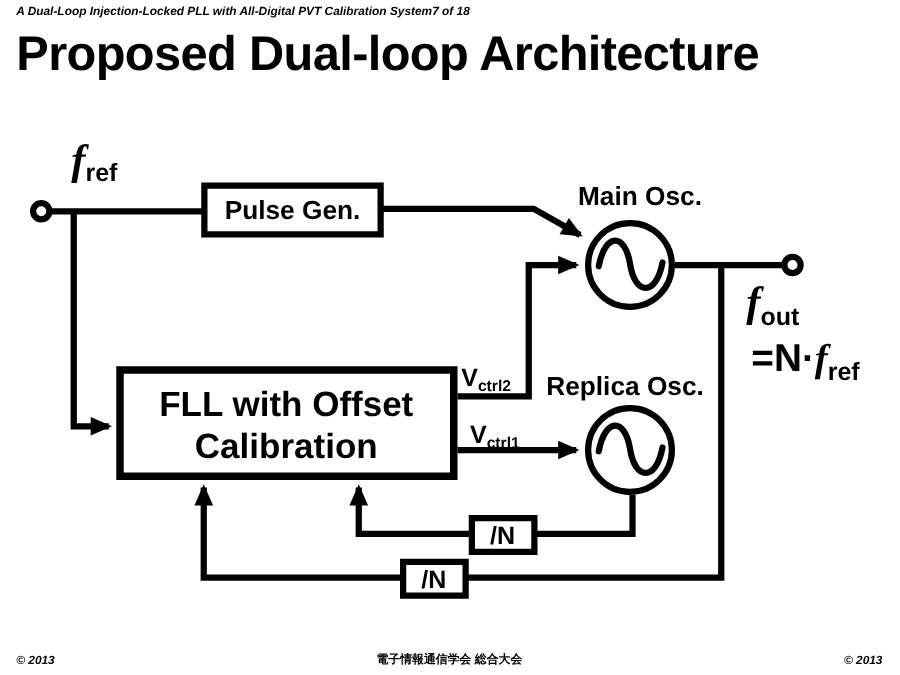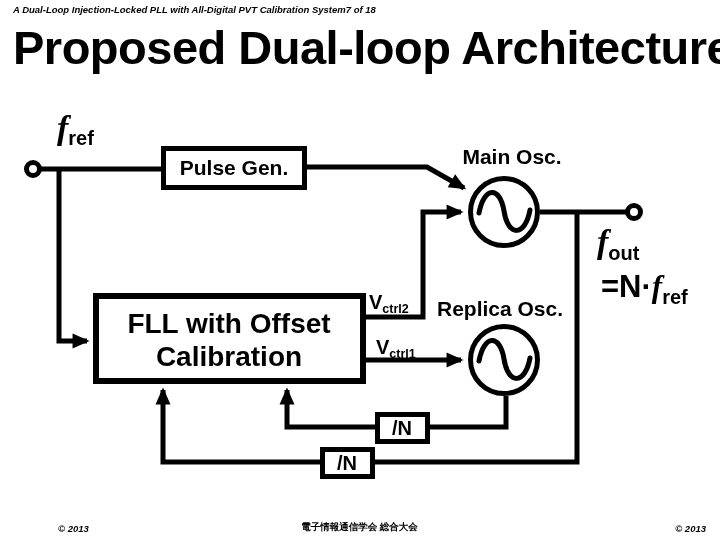--- a/index.html
+++ b/index.html
@@ -7,29 +7,29 @@
     position:relative;width:720px;height:540px;background:#ffffff;
     font-family:"Liberation Sans",sans-serif;color:#000;overflow:hidden;
   }
   .hdr{
     position:absolute;top:4px;left:13px;right:30px;
     display:flex;align-items:flex-start;
     font-size:9.5px;font-weight:bold;font-style:italic;
   }
   .slide-title{
     position:absolute;top:24px;left:13px;width:707px;
-    font-size:47px;font-weight:bold;letter-spacing:-0.5px;
+    font-size:39px;font-weight:bold;letter-spacing:-0.5px;
     line-height:1;white-space:nowrap;
   }
   .ftr{
     position:absolute;bottom:6px;left:13px;right:14px;
     display:flex;justify-content:space-between;align-items:flex-end;
     font-size:9.5px;font-weight:bold;
   }
-  .ftr .copy{font-style:italic;margin-left:45px;}
+  .ftr .copy{font-style:italic;}
   svg.diagram{position:absolute;left:0;top:0;}
   svg text{font-family:"Liberation Sans",sans-serif;font-weight:bold;fill:#000;}
   svg .fvar{font-family:"Liberation Serif",serif;font-style:italic;}
 </style>
 </head>
 <body>
 
 <div class="slide">
 
   <div class="hdr">

